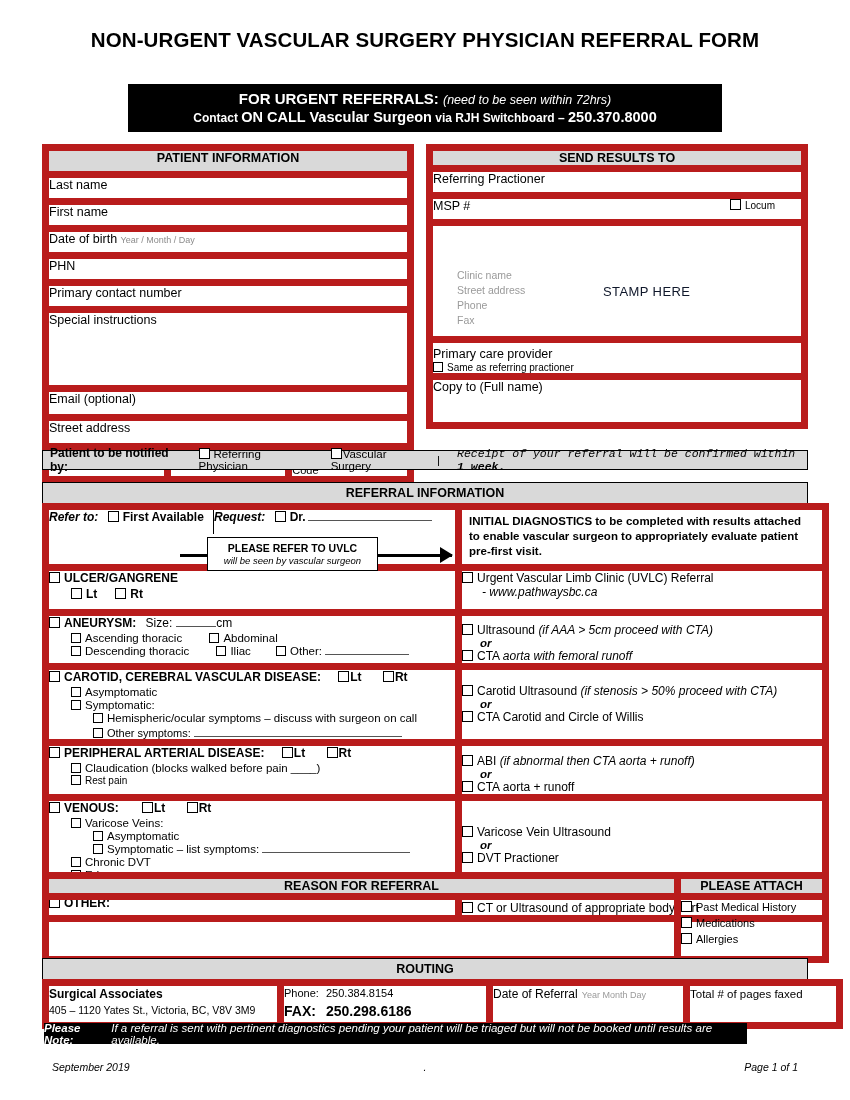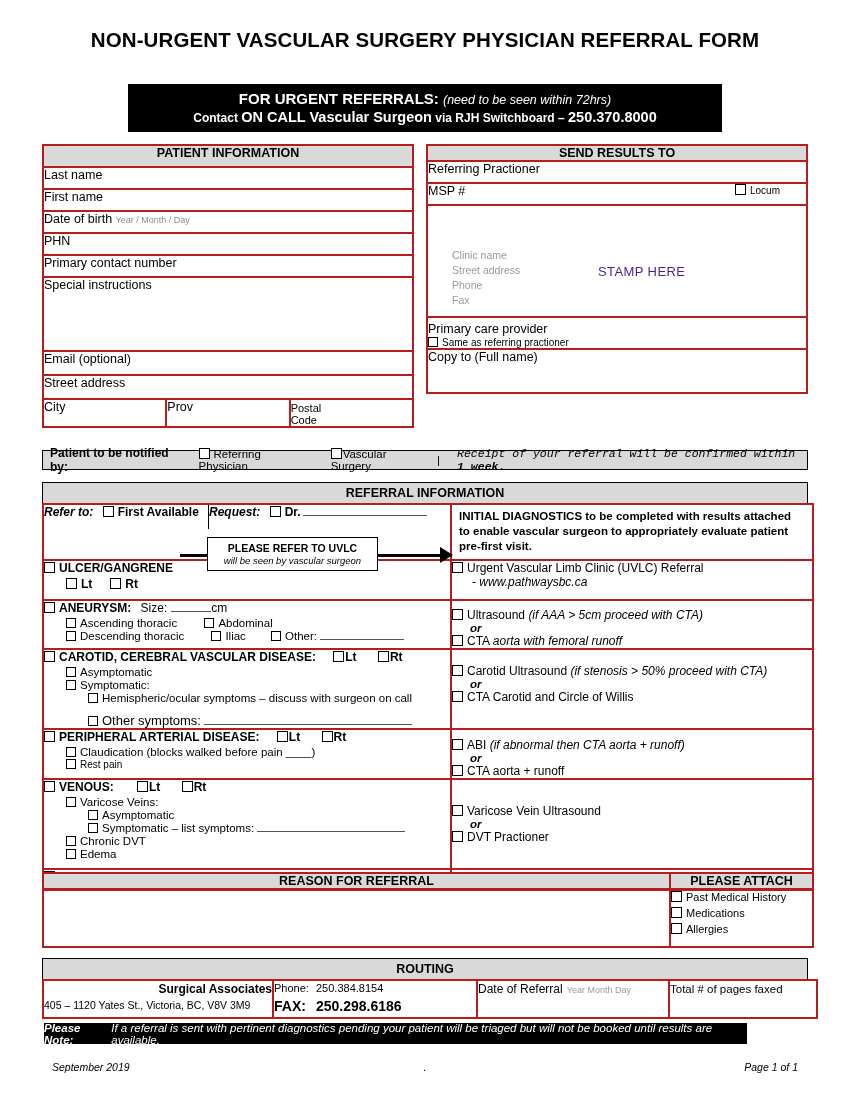--- a/index.html
+++ b/index.html
@@ -31,21 +31,21 @@
   }
   .urgent-line1 { font-size: 15px; }
   .urgent-line1 b { font-weight: bold; }
   .urgent-line1 i { font-size: 12.5px; font-style: italic; font-weight: normal; }
   .urgent-line2 { font-size: 13.5px; font-weight: bold; margin-top: 2px; }
   .urgent-line2 .sm { font-size: 12px; font-weight: bold; }
   .urgent-line2 .lg { font-size: 14.5px; font-weight: bold; }
 
   
   .tbl { border-collapse: collapse; table-layout: fixed; }
-  .tbl td, .tbl th { border: 2px solid #b91c1c; padding: 0; vertical-align: top; }
+  .tbl td, .tbl th { border: 7px solid #b91c1c; padding: 0; vertical-align: top; }
   .hdr {
     background: #d9d9d9; text-align: center; font-weight: bold;
     font-size: 12.5px; padding: 3px 0 4px 0; border: 1px solid #000;
   }
 
   
   .cb {
     display: inline-block; width: 9px; height: 9px;
     border: 1.4px solid #000; background: #fff;
     vertical-align: -1px; margin-right: 4px; box-sizing: content-box;
@@ -55,21 +55,21 @@
   
   #patient-table { position: absolute; left: 42px; top: 144px; width: 372px; }
   #patient-table td { height: 20px; }
   .row-lbl { font-size: 12.5px; padding: 3px 6px; }
   .dob-sub { font-size: 9px; color: #8c8c8c; }
 
   
   #results-table { position: absolute; left: 426px; top: 144px; width: 382px; }
   .stamp-cell { height: 110px; position: relative; }
   .stamp-ghost { position: absolute; left: 24px; top: 42px; font-size: 10.5px; color: #9a9a9a; line-height: 1.42; }
-  .stamp-here { position: absolute; left: 170px; top: 58px; font-size: 13px; color: #4c1d95; letter-spacing: 0.4px; }
+  .stamp-here { position: absolute; left: 170px; top: 58px; font-size: 13px; color: #0f172a; letter-spacing: 0.4px; }
   .locum { float: right; font-size: 10px; margin-right: 26px; }
 
   
   #notify-bar {
     position: absolute; left: 42px; top: 450px; width: 766px; height: 20px;
     background: #d9d9d9; border: 1px solid #000;
     display: flex; align-items: center; font-size: 11.5px;
     box-sizing: border-box; padding-left: 7px;
   }
   #notify-bar .nb-title { font-weight: bold; font-size: 12px; }
@@ -121,21 +121,21 @@
   .attach-body { font-size: 11px; padding: 5px 0 5px 11px; line-height: 1.45; }
 
   
   #routing-hdr { position: absolute; left: 42px; top: 958px; width: 766px; box-sizing: border-box; }
   #routing-table { position: absolute; left: 42px; top: 979px; width: 766px; }
   .rt-c1 { width: 228px; }
   .rt-c2 { width: 202px; }
   .rt-c3 { width: 190px; }
   .rt-c4 { width: 146px; }
   .routing-cell { padding: 5px 6px 6px 8px; font-size: 11px; line-height: 1.4; height: 32px; }
-  .org-name { font-weight: bold; font-size: 12px; text-align: right; }
+  .org-name { font-weight: bold; font-size: 12px; }
   .org-addr { font-size: 10.5px; }
   .phone-row { font-size: 11px; }
   .fax-row { font-size: 14px; font-weight: bold; margin-top: 1px; }
   .fax-row .fk { display: inline-block; width: 42px; }
   .ph-k { display: inline-block; width: 42px; }
   .dor { font-size: 12px; }
   .dor .ghost { font-size: 9px; color: #9a9a9a; margin-left: 4px; }
 
   
   #please-note {
@@ -315,21 +315,21 @@
 
     <tr>
       <td class="sec" style="height:66px">
         <div><span class="cb"></span><b>CAROTID, CEREBRAL VASCULAR DISEASE:</b>
           <span style="margin-left:14px"><span class="cb" style="margin-right:1px"></span><b>Lt</b></span>
           <span style="margin-left:18px"><span class="cb" style="margin-right:1px"></span><b>Rt</b></span>
         </div>
         <div class="ind1" style="margin-top:2px;font-size:11.5px"><span class="cb sm"></span><span>Asymptomatic</span></div>
         <div class="ind1" style="margin-top:1px;font-size:11.5px"><span class="cb sm"></span><span>Symptomatic:</span></div>
         <div class="ind2" style="margin-top:1px;font-size:11.5px"><span class="cb sm"></span><span>Hemispheric/ocular symptoms – discuss with surgeon on call</span></div>
-        <div class="ind2" style="margin-top:9px;font-size:13px"><span class="cb sm"></span><span>Other symptoms:</span><span class="uline" style="width:208px;margin-left:3px"></span></div>
+        <div class="ind2" style="margin-top:3px;font-size:11px"><span class="cb sm"></span><span>Other symptoms:</span><span class="uline" style="width:208px;margin-left:3px"></span></div>
       </td>
       <td class="diag" style="padding-top:14px">
         <div><span class="cb"></span><span>Carotid Ultrasound </span><i>(if stenosis &gt; 50% proceed with CTA)</i></div>
         <span class="or-line">or</span>
         <div><span class="cb"></span><span>CTA Carotid and Circle of Willis</span></div>
       </td>
     </tr>
 
     <tr>
       <td class="sec" style="height:44px">

